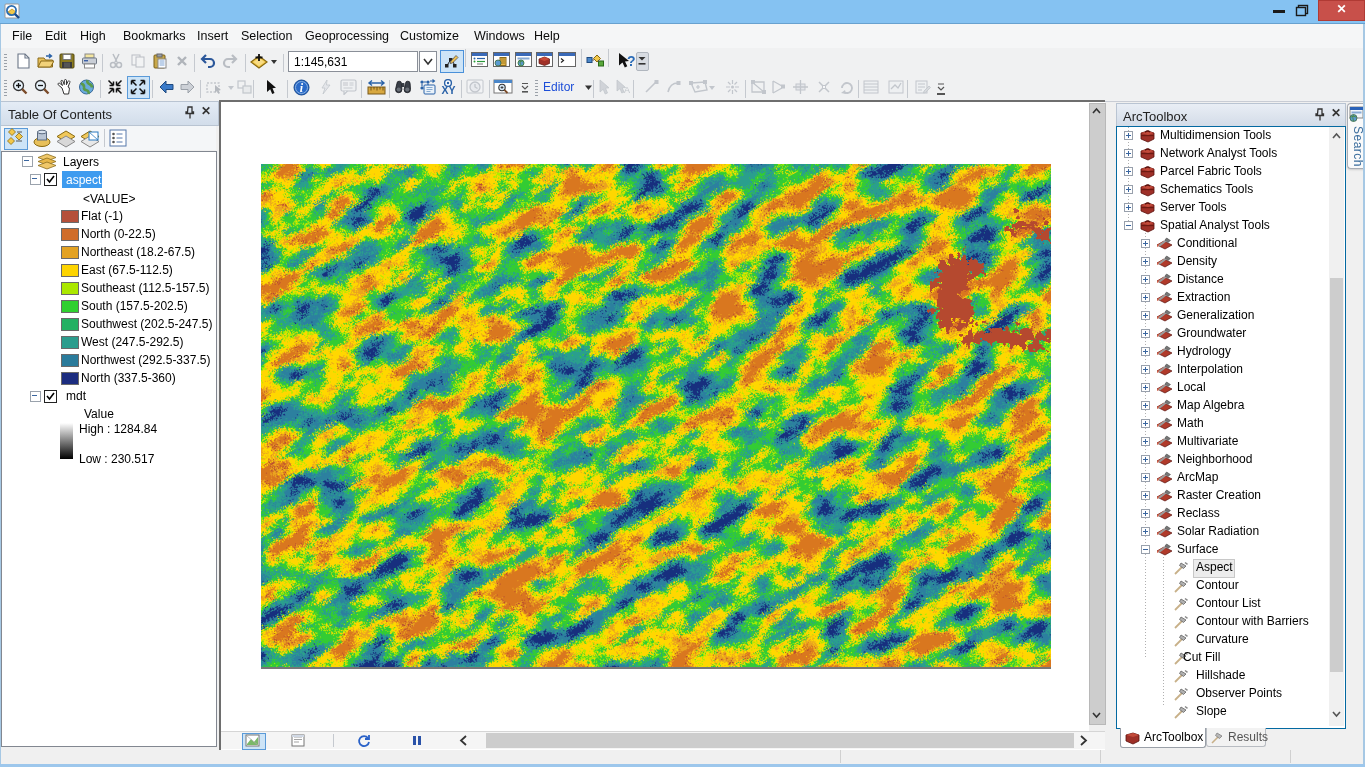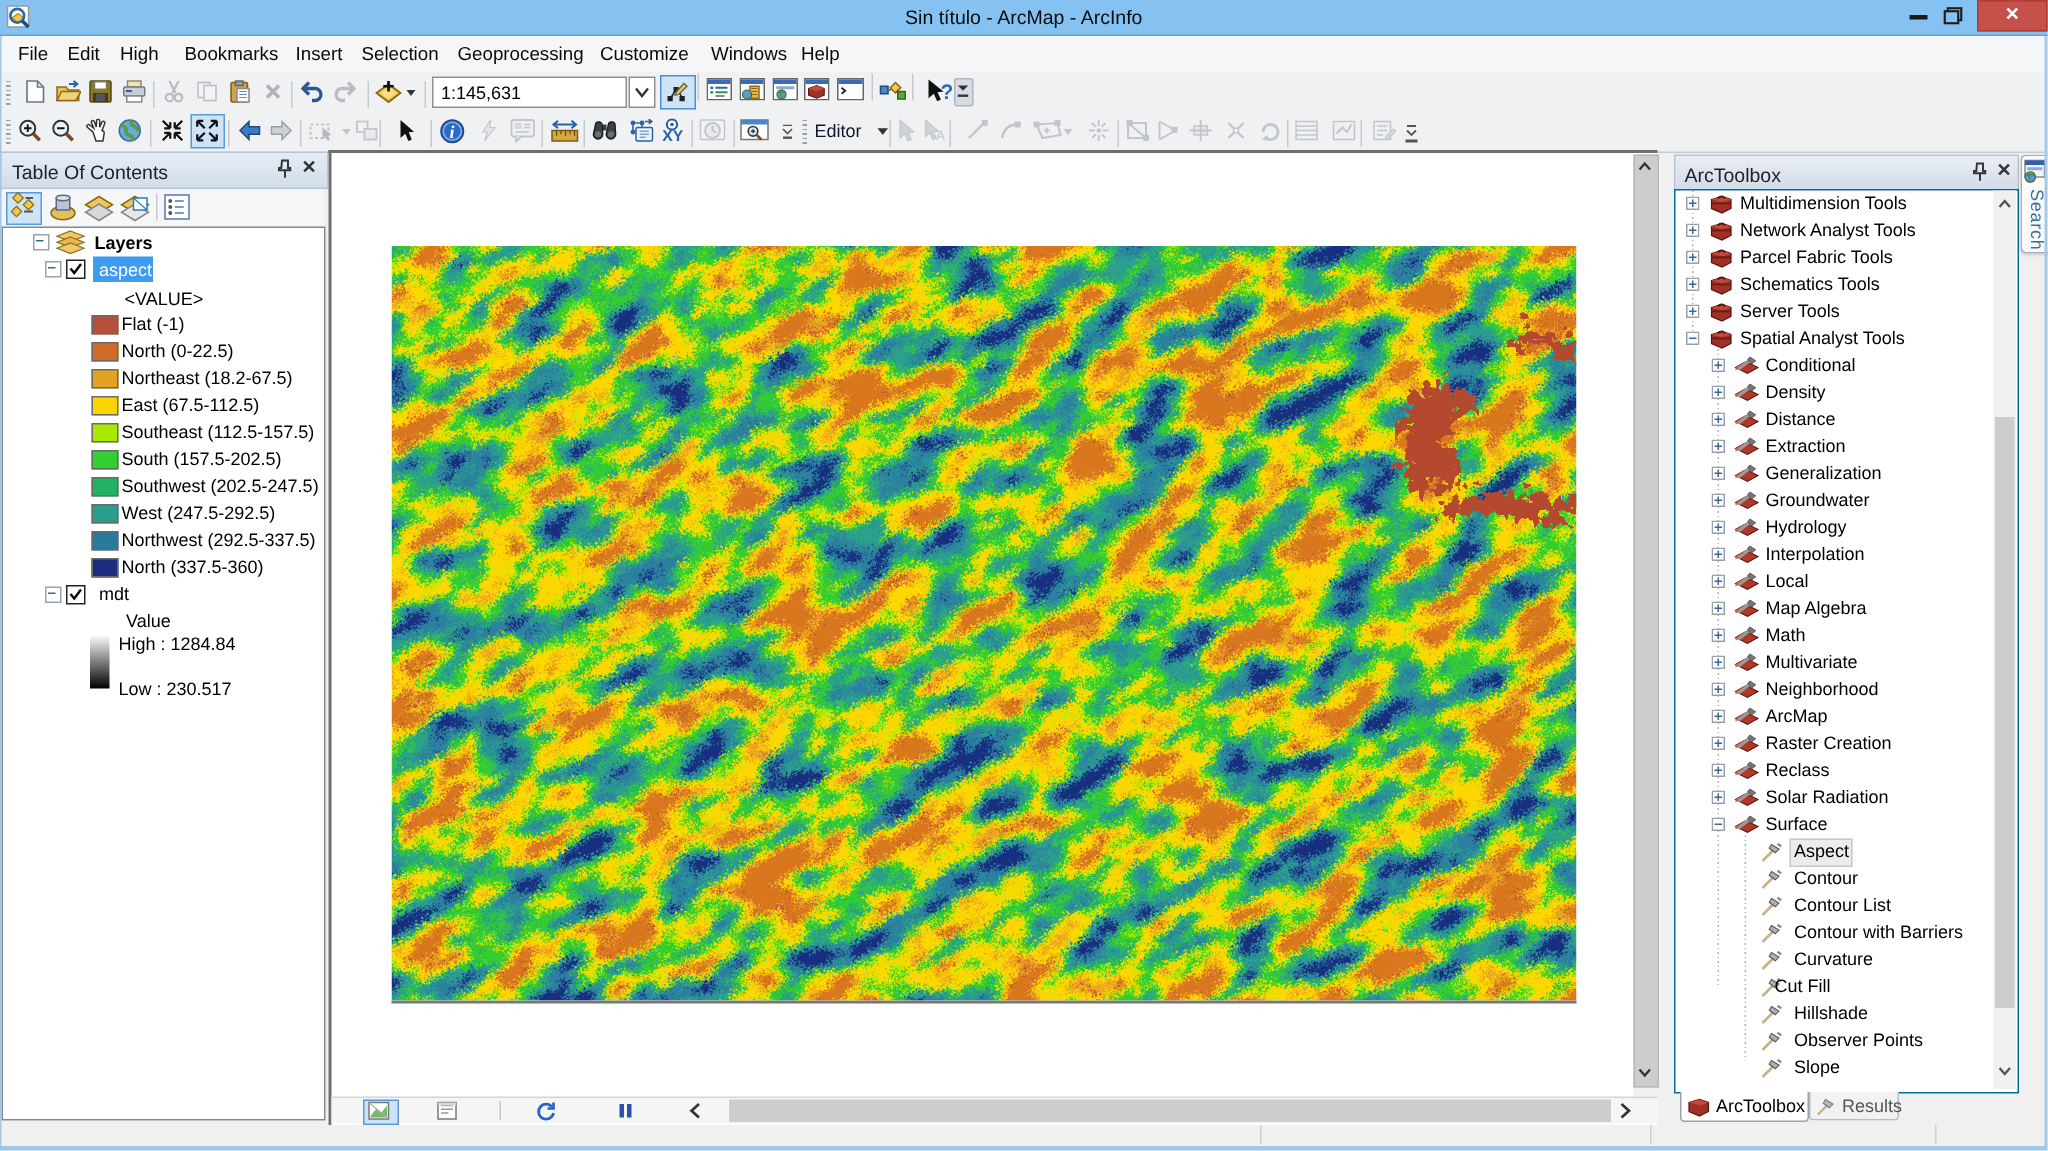--- a/index.html
+++ b/index.html
@@ -43,21 +43,20 @@
   #searchTab{position:absolute;left:1347px;top:103px;width:18px;height:64px;background:#fafafa;border:1px solid #a8adb5;border-right:none;border-radius:4px 0 0 4px;box-shadow:0 1px 2px rgba(0,0,0,0.15);}
   
   #status{position:absolute;left:0;top:748px;width:1365px;height:16px;background:#f0f0f0;border-top:1px solid #d8d8d8;font-size:12.5px;color:#111;}
   #bottomedge{position:absolute;left:0;top:764px;width:1365px;height:3px;background:#9dc7ec;}
 </style>
 </head>
 <body>
 <div id="app">
 
   <div id="titlebar"></div>
-  <div id="title">Sin título - ArcMap - ArcInfo</div>
   <svg class="abs" style="left:4px;top:3px" width="17" height="17" viewBox="0 0 17 17">
     <rect x="1" y="1" width="14" height="14" rx="1" fill="#fff" stroke="#999"></rect>
     <polygon points="4,9 8,6 12,9 8,12" fill="#f2c84a" stroke="#b8860b" stroke-width="0.7"></polygon>
     <circle cx="7.5" cy="7.5" r="4.6" fill="none" stroke="#2b6cb0" stroke-width="1.8"></circle>
     <path d="M10.8 10.8 L15 15" stroke="#1a4a8a" stroke-width="2.4"></path>
   </svg>
   <div class="abs" style="left:1273px;top:10px;width:12px;height:3px;background:#1a1a1a"></div>
   <svg class="abs" style="left:1295px;top:4px" width="14" height="13" viewBox="0 0 14 13">
     <rect x="3.5" y="1.5" width="9" height="8" fill="none" stroke="#1a1a1a" stroke-width="1.4"></rect>
     <rect x="1.5" y="3.5" width="9" height="8" fill="#85c2f2" stroke="#1a1a1a" stroke-width="1.4"></rect>
@@ -328,21 +327,21 @@
         <rect x="1" y="1" width="18" height="3" fill="#4a86c8"></rect>
         <circle cx="9" cy="8.5" r="3.2" fill="#d8eaf8" stroke="#333" stroke-width="1.1"></circle>
         <path d="M7.6 8.5 h2.8 M9 7.1 v2.8" stroke="#333" stroke-width="0.9"></path>
         <path d="M11.4 10.9 L14.5 14" stroke="#7a4a28" stroke-width="1.8"></path>
       </svg>
 <svg class="abs" style="left:520px;top:83px" width="10" height="11" viewBox="0 0 10 11">
         <path d="M2 0.5 h6 M2 3 L5 6 L8 3" stroke="#555" stroke-width="1.1" fill="none"></path>
         <rect x="2" y="8" width="6" height="1.6" fill="#555"></rect>
       </svg>
 <div class="abs" style="left:535px;top:80px;width:3px;height:18px;background:repeating-linear-gradient(#9aa0a8 0 1px,transparent 1px 3px)"></div>
-<span class="abs" style="left:543px;top:80px;font-size:12px;color:#0f172a">Editor</span>
+<span class="abs" style="left:543px;top:80px;font-size:12px;color:#1d4ed8">Editor</span>
 <svg class="abs" style="left:584px;top:84px" width="9" height="8" viewBox="0 0 9 8">
         <path d="M1 1.5 L4.5 6 L8 1.5" fill="#333"></path>
       </svg>
 <div class="sep" style="left:593px;top:80px"></div>
 <svg class="abs" style="left:598px;top:79px" width="12" height="16" viewBox="0 0 12 16">
         <path d="M2 1 L2 13 L5.2 10.2 L7.2 15 L9.5 14 L7.5 9.2 L11 8.8 z" fill="#d0d3d8" stroke="#c2c6cc" stroke-width="0.8"></path>
       </svg>
 <svg class="abs" style="left:615px;top:79px" width="16" height="16" viewBox="0 0 16 16">
         <path d="M2 1 L2 12 L5 9.5 L6.8 14 L9 13 L7.2 8.8 L10.5 8.5 z" fill="#d0d3d8" stroke="#c2c6cc" stroke-width="0.8"></path>
         <text x="9" y="14" font-family="Liberation Sans" font-size="9" fill="#c2c6cc">A</text>
@@ -455,21 +454,21 @@
       </div>
     <div id="tocTree">
         <div class="minus" style="left:20px;top:4px"></div>
 <svg class="abs" style="left:35px;top:1px" width="20" height="17" viewBox="0 0 20 17">
 <g stroke="#8a6d1e" stroke-width="0.8">
 <polygon points="10,1 19,4.5 10,8 1,4.5" fill="#f0c86a"></polygon>
 <polygon points="10,5 19,8.5 10,12 1,8.5" fill="#e8b84a"></polygon>
 <polygon points="10,9 19,12.5 10,16 1,12.5" fill="#f0c86a"></polygon>
 </g>
         </svg>
-<span class="ttxt" style="left:61px;top:3px;font-weight:bold">Layers</span>
+<span class="ttxt" style="left:61px;top:3px;font-weight:normal">Layers</span>
 <div class="minus" style="left:28px;top:22px"></div>
 <div class="cb" style="left:42px;top:21px">
           <svg width="11" height="11" viewBox="0 0 11 11">
             <path d="M2 5 L4.5 8 L9 2" stroke="#000" stroke-width="1.6" fill="none"></path>
           </svg>
         </div>
 <div class="abs" style="left:60px;top:19px;width:40px;height:17px;background:#3e9bef"></div>
 <span class="ttxt" style="left:64px;top:21px;color:#fff">aspect</span>
 <span class="ttxt" style="left:81px;top:40px">&lt;VALUE&gt;</span>
 <div class="sw" style="top:58px;background:#b5503a"></div>

